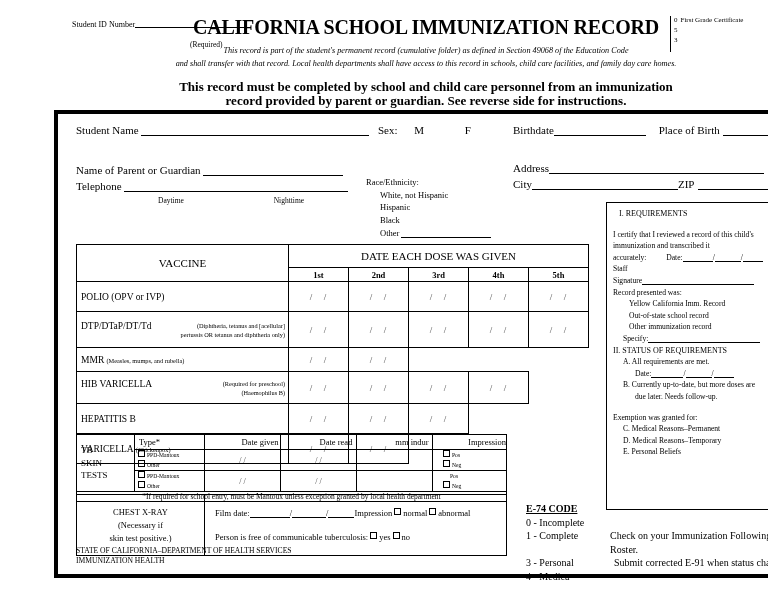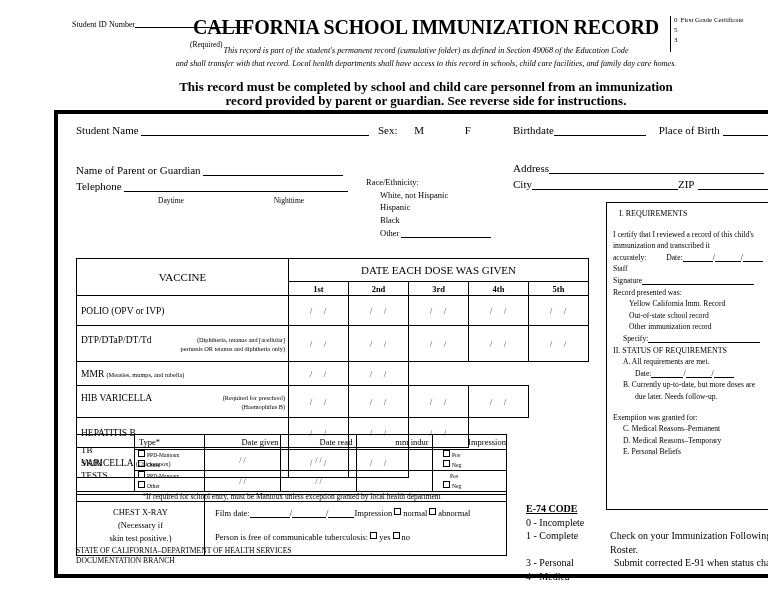--- a/index.html
+++ b/index.html
@@ -57,21 +57,21 @@
   .doc{position:absolute;left:548px;top:88px;width:176px;height:308px;
     border:1px solid #000;box-sizing:border-box;padding:5px 6px;font-size:7.6px;line-height:11.6px;}
   .doc .t{font-size:8px;padding-left:6px;}
   .doc .gap{height:9px;}
   .doc .ind1{padding-left:16px;}
   .doc .ind2{padding-left:10px;}
   .doc .ind3{padding-left:22px;}
   .doc .sec{font-size:8px;}
 
   
-  .vac{position:absolute;left:18px;top:144px;width:512px;
+  .vac{position:absolute;left:18px;top:130px;width:512px;
     border-collapse:collapse;table-layout:fixed;font-size:9px;}
   .vac td,.vac th{border:1px solid #000;padding:0;vertical-align:middle;}
   .vac .noborder{border:none;}
   .vac .vname{text-align:left;padding-left:4px;position:relative;}
   .vac .hdr{text-align:center;font-size:11px;font-weight:normal;height:22px;}
   .vac .dosehdr{text-align:center;font-size:8.5px;height:13px;}
   .cell{text-align:center;font-size:9px;color:#444;letter-spacing:1px;}
   .cell .s{display:inline-block;width:14px;}
   .ann{font-size:6.3px;line-height:9px;}
   .annr{display:block;text-align:right;padding-right:3px;}
@@ -378,18 +378,18 @@
       </div>
       <div class="grid">
         <div class="col1">3 - Personal</div>
         <div class="col2">Submit corrected E-91 when status changes.</div>
       </div>
       <div>4 - Medica</div>
     </div>
 
     <div class="footer">
       <div>STATE OF CALIFORNIA–DEPARTMENT OF HEALTH SERVICES</div>
-      <div>DOCUMENTATION BRANCH</div>
+      <div>IMMUNIZATION HEALTH</div>
     </div>
 
   </div>
     </div>
 </div>
 
 </body></html>

